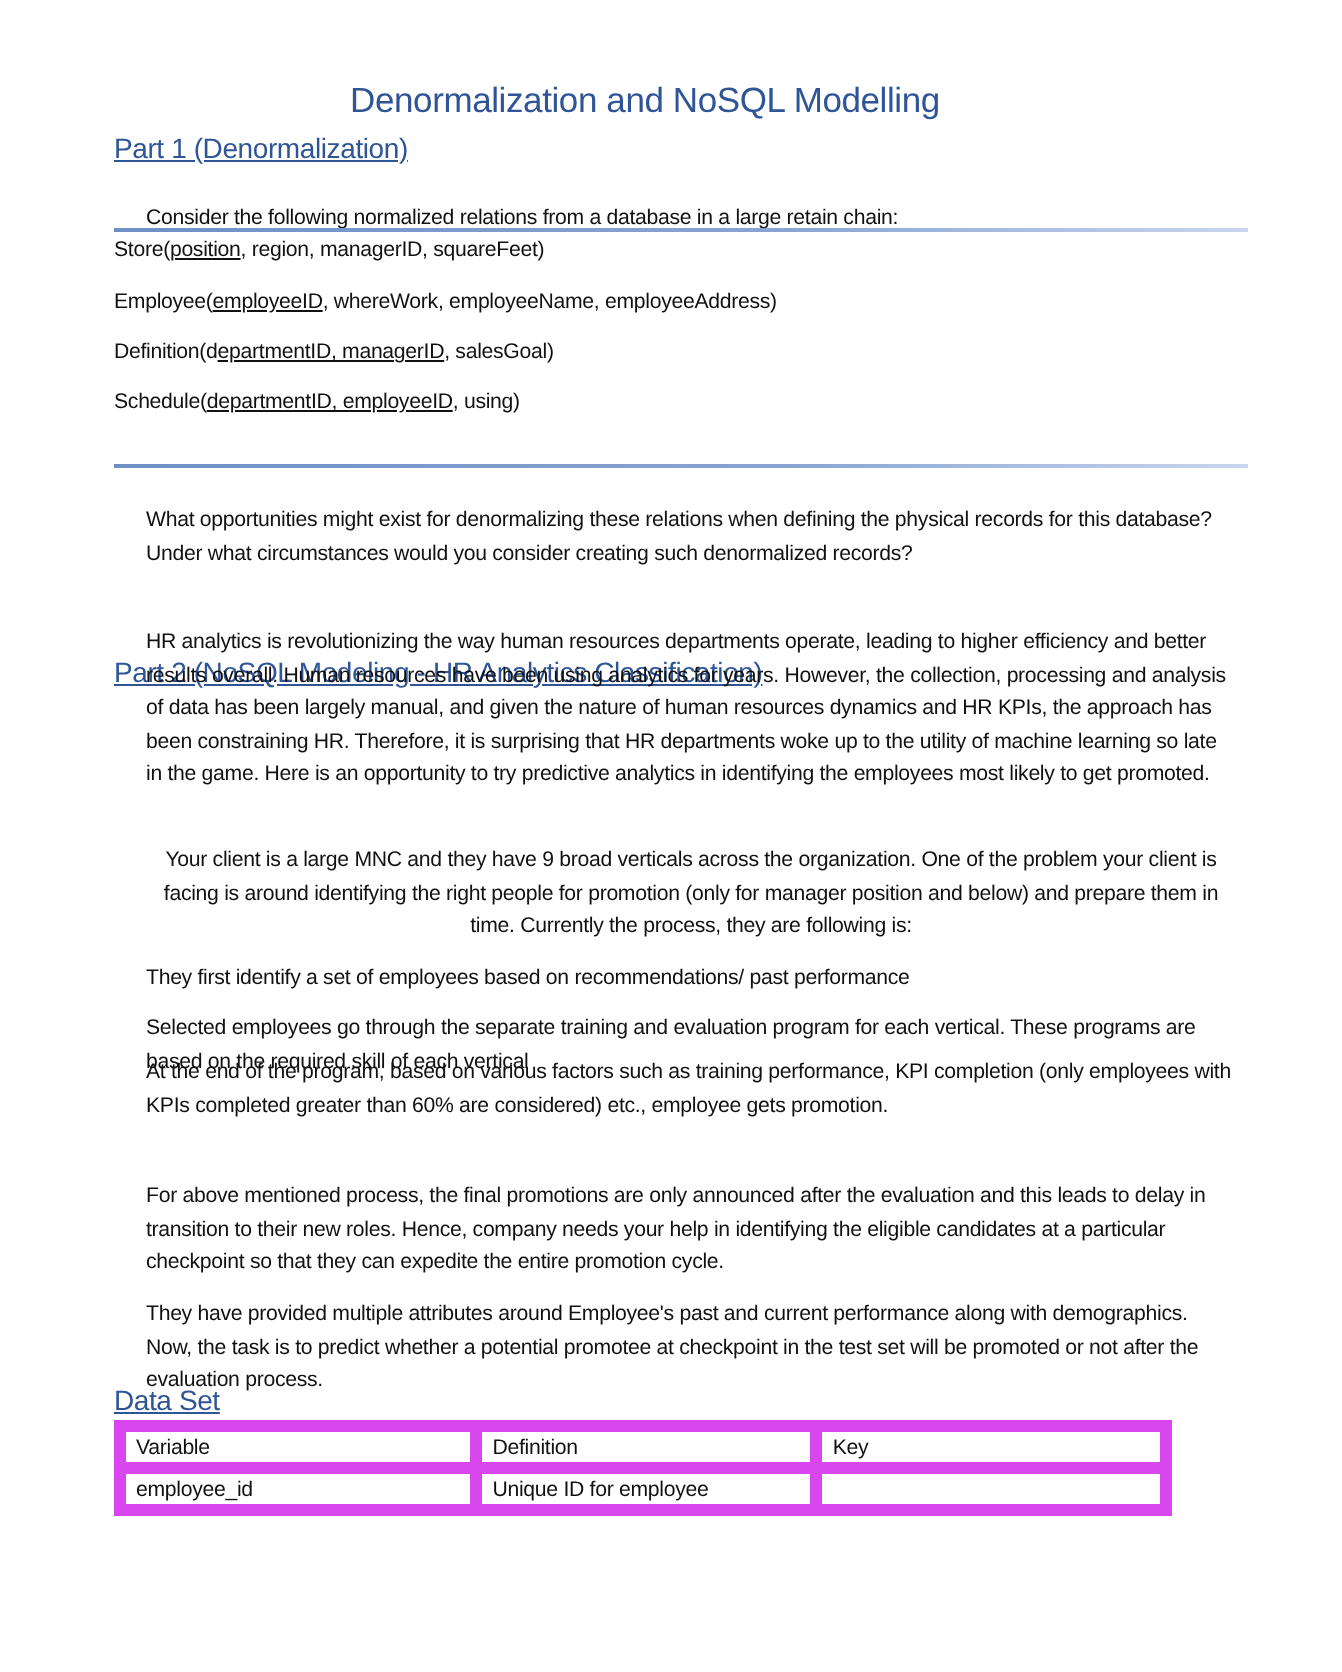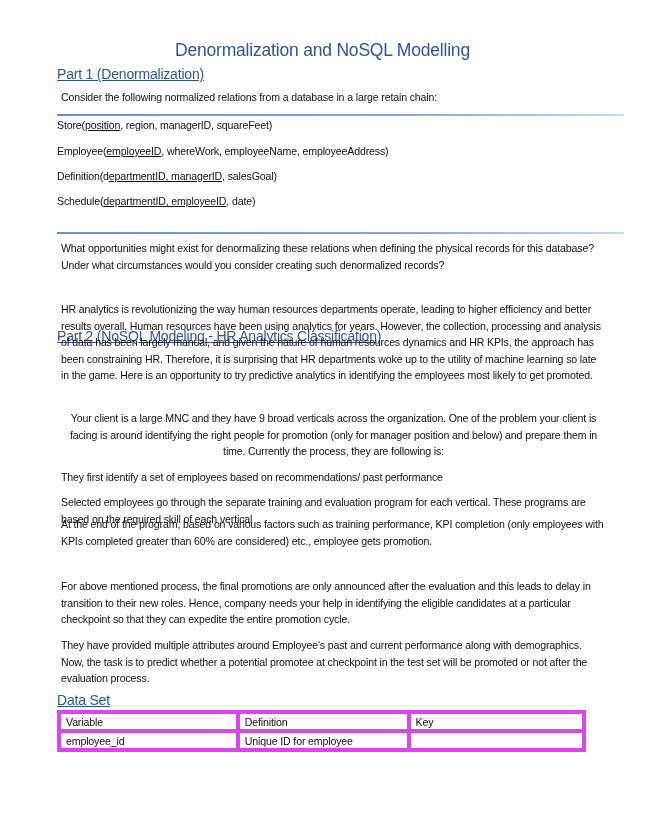--- a/index.html
+++ b/index.html
@@ -3,28 +3,28 @@
   <meta charset="utf-8">
   <style>
     html, body { margin: 0; padding: 0; background: #ffffff; }
     body { width: 671px; height: 836px; position: relative; overflow: hidden;
            font-family: "Liberation Sans", sans-serif; color: #111; }
     .page { position: absolute; left: 0; top: 0; width: 640px; height: 836px; }
     .title { position: absolute; left: 0; width: 645px; top: 40px; text-align: center;
              font-size: 17.5px; color: #2f5597; letter-spacing: -0.2px; }
     .h1 { position: absolute; left: 57px; font-size: 14px; color: #2f5597; letter-spacing: -0.2px; text-decoration: underline; }
     .p { position: absolute; left: 57px; width: 545px; font-size: 10.6px; line-height: 16.6px;
-         letter-spacing: -0.15px; margin: 4px; }
+         letter-spacing: -0.15px; margin: 16px; }
     .rule { position: absolute; left: 57px; width: 567px; height: 1.5px;
             background: linear-gradient(to right, #6f8fc6 0%, #8aa5d4 60%, #c9d6ee 100%); }
     .rel { position: absolute; left: 57px; font-size: 10.6px; letter-spacing: -0.15px; }
     .u { text-decoration: underline; }
     table.ds { position: absolute; left: 57px; top: 710px; width: 529px; border-collapse: collapse;
                font-size: 10.6px; letter-spacing: -0.15px; }
-    table.ds td { border: 4px solid #d946ef; height: 15px; padding: 0 5px; vertical-align: middle; }
+    table.ds td { border: 6px solid #d946ef; height: 15px; padding: 0 5px; vertical-align: middle; }
     table.ds tr.hdr td { border-bottom: 1.5px solid #555; }
   </style>
 </head>
 <body>
 
 <div class="page">
 
   <div class="title">Denormalization and NoSQL Modelling</div>
 
   <div class="h1" style="top:66px;">Part 1 (Denormalization)</div>
@@ -35,21 +35,21 @@
   <div class="rel" style="top:119px;">
     <span>Store(</span><span class="u">position</span><span>, region, managerID, squareFeet)</span>
   </div>
   <div class="rel" style="top:145px;">
     <span>Employee(</span><span class="u">employeeID</span><span>, whereWork, employeeName, employeeAddress)</span>
   </div>
   <div class="rel" style="top:170px;">
     <span>Definition(d</span><span class="u">epartmentID, managerID</span><span>, salesGoal)</span>
   </div>
   <div class="rel" style="top:195px;">
-    <span>Schedule(</span><span class="u">departmentID, employeeID</span><span>, date)</span>
+    <span>Schedule(</span><span class="u">departmentID, employeeID</span><span>, using)</span>
   </div>
 
   <div class="rule" style="top:232px;"></div>
 
   <p class="p" style="top:236px;">What opportunities might exist for denormalizing these relations when defining the physical records for this database? Under what circumstances would you consider creating such denormalized records?</p>
 
   <div class="h1" style="top:280px;margin-top:48px;">Part 2 (NoSQL Modeling - HR Analytics Classification)</div>
 
   <p class="p" style="top:297px;">HR analytics is revolutionizing the way human resources departments operate, leading to higher efficiency and better results overall. Human resources have been using analytics for years. However, the collection, processing and analysis of data has been largely manual, and given the nature of human resources dynamics and HR KPIs, the approach has been constraining HR. Therefore, it is surprising that HR departments woke up to the utility of machine learning so late in the game. Here is an opportunity to try predictive analytics in identifying the employees most likely to get promoted.</p>
   <p class="p" style="top:406px;text-align:center;">Your client is a large MNC and they have 9 broad verticals across the organization. One of the problem your client is facing is around identifying the right people for promotion (only for manager position and below) and prepare them in time. Currently the process, they are following is:</p>

